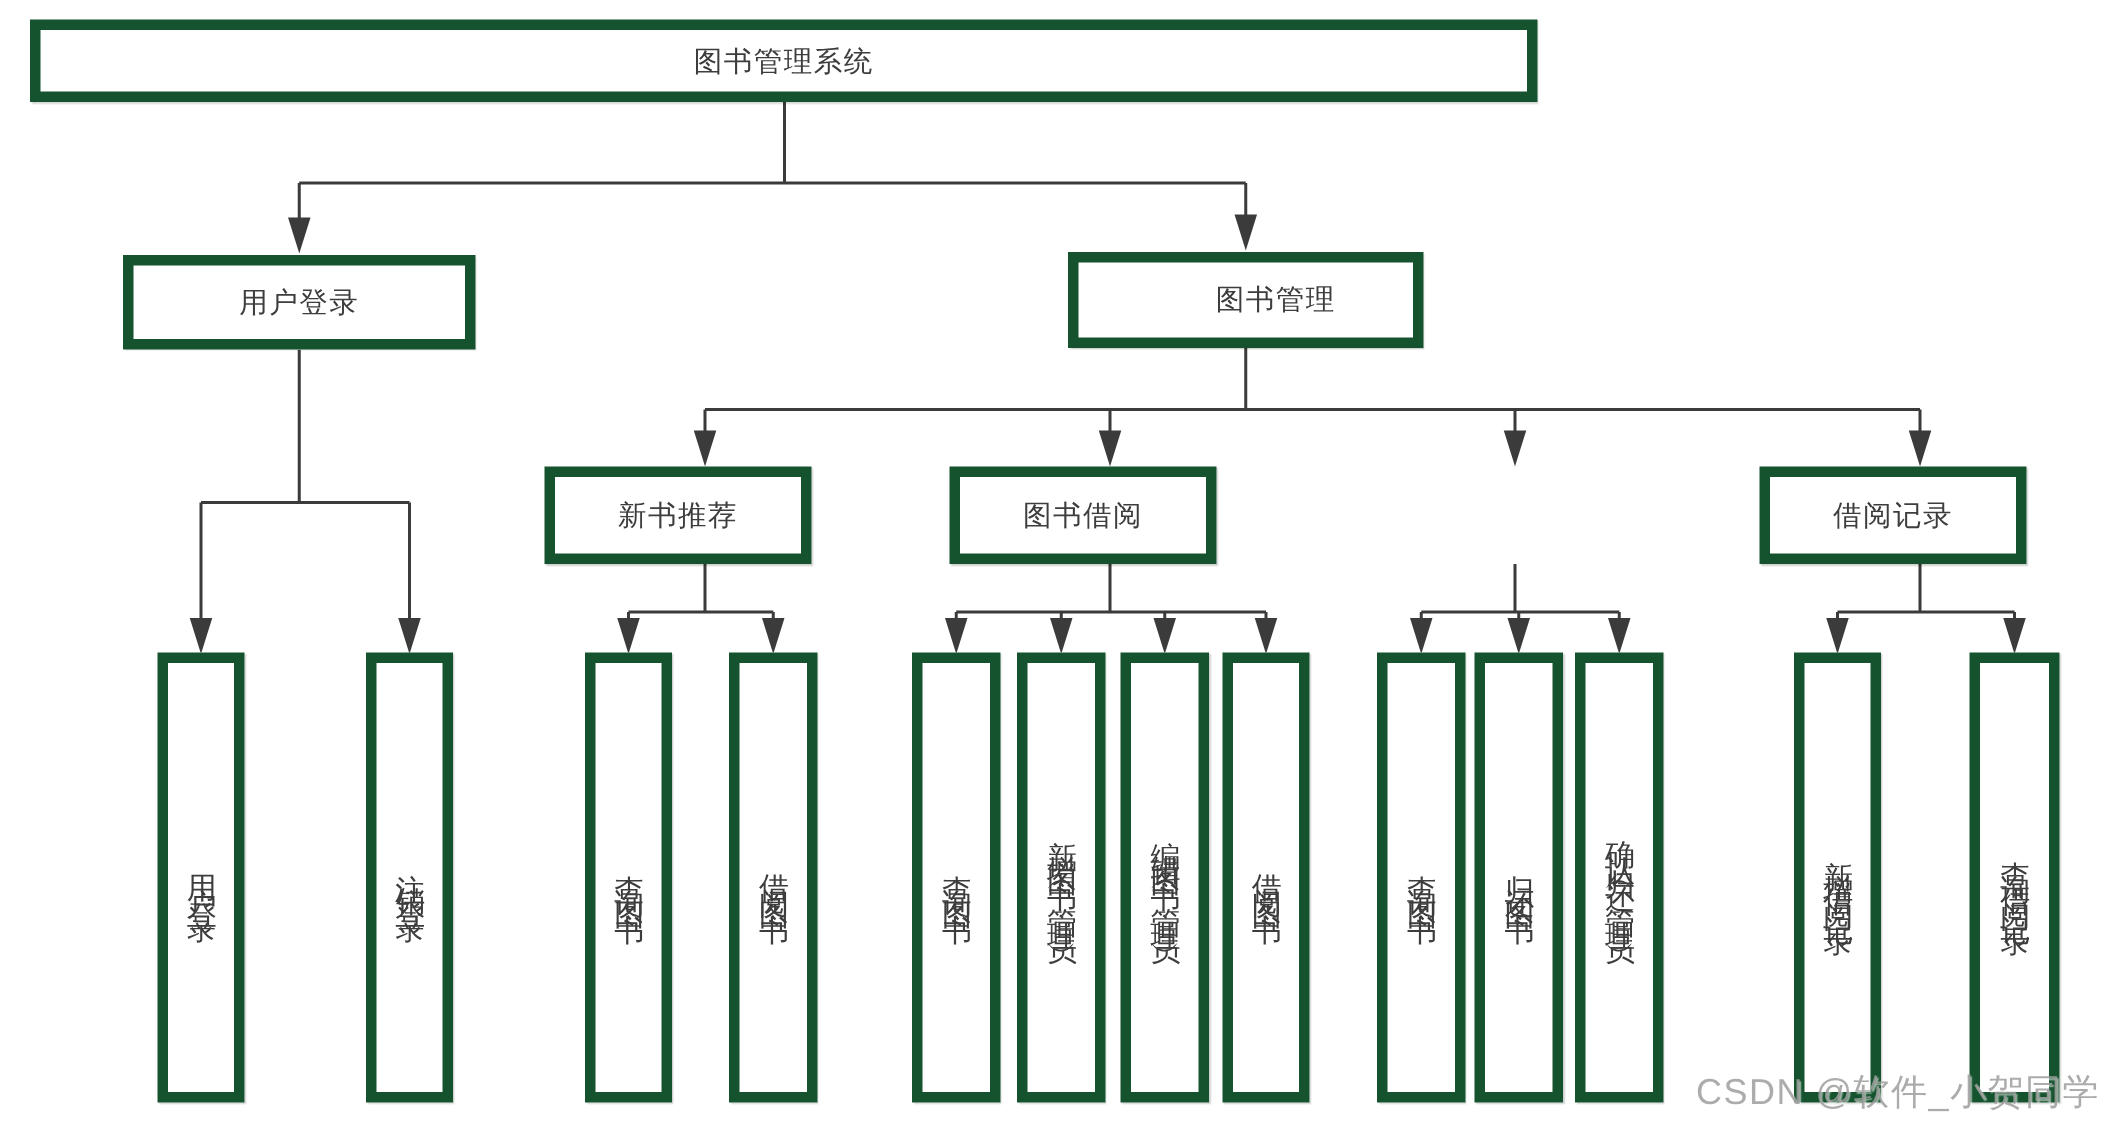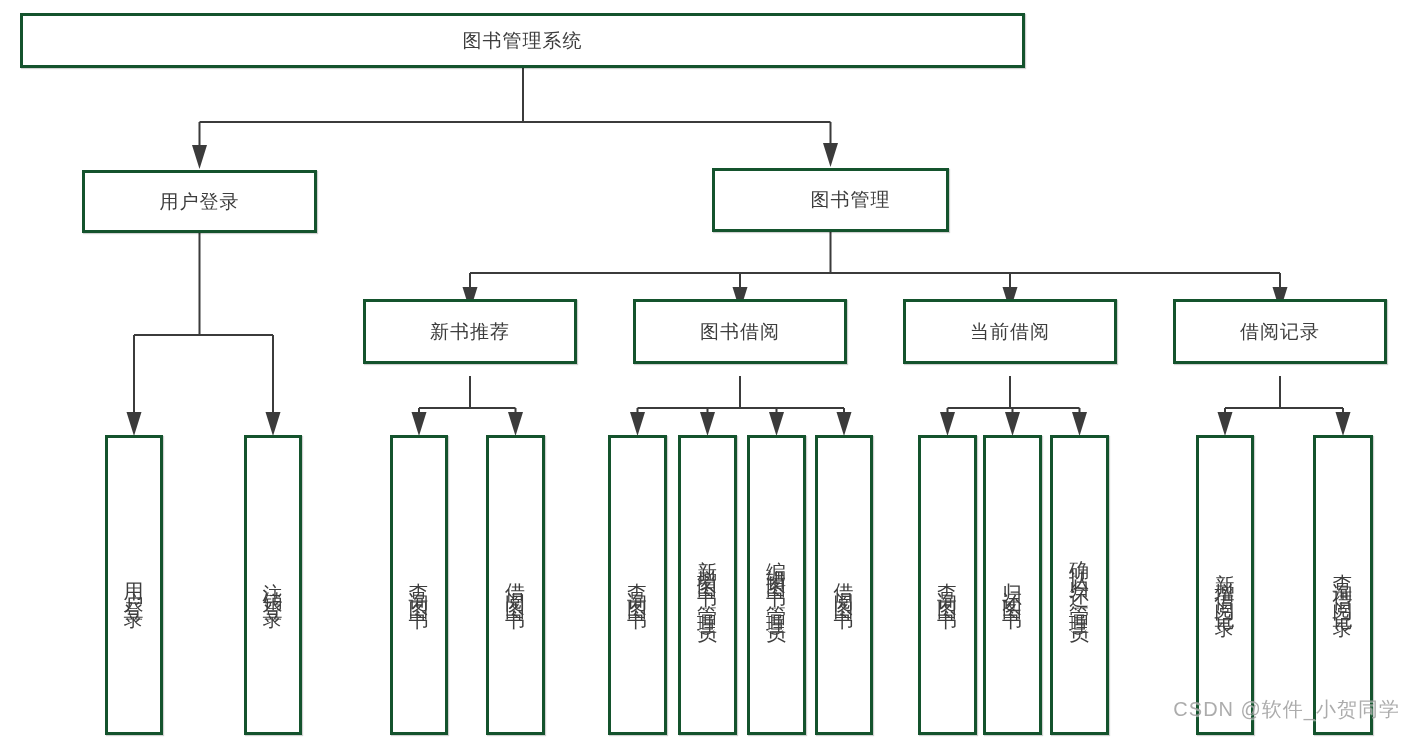--- a/index.html
+++ b/index.html
@@ -8,42 +8,42 @@
     width:1405px;height:747px;
     background:#ffffff;
     font-family:"Liberation Sans","DejaVu Sans",sans-serif;
     overflow:hidden;
   }
   svg.wires{position:absolute;left:0;top:0;z-index:1;}
   .box{
     position:absolute;
     box-sizing:border-box;
     background:#ffffff;
-    border:3px solid #14532d;
+    border:7px solid #14532d;
     display:flex;align-items:center;justify-content:center;
     color:#3d3d3d;
     z-index:2;
     box-shadow:1px 1px 1px rgba(0,0,0,0.18);
   }
   .hlabel{font-size:19px;letter-spacing:1px;white-space:nowrap;}
   .vlabel{
     writing-mode:vertical-rl;
     text-orientation:mixed;
     font-size:20px;
     letter-spacing:9px;
     line-height:1;
     white-space:nowrap;
   }
   
   #box-root{left:20px;top:13px;width:1005px;height:55px;}
   
   #box-user-login{left:82px;top:170px;width:235px;height:63px;}
   #box-book-mgmt{left:712px;top:168px;width:237px;height:64px;padding-left:40px;}
   
-  .l3{top:299px;width:214px;height:65px;}
+  .l3{top:311px;width:178px;height:65px;}
   #box-l3-0{left:363px;}
   #box-l3-1{left:633px;font-family:Liberation Mono, monospace;}
   #box-l3-2{left:903px;}
   #box-l3-3{left:1173px;}
   
   .leaf{top:435px;height:300px;width:59px;}
   #leaf-a1{left:105px;width:58px;}
   #leaf-a2{left:244px;width:58px;}
   #leaf-b1{left:390px;width:58px;}
   #leaf-b2{left:486px;}
@@ -51,22 +51,22 @@
   #leaf-c2{left:678px;}
   #leaf-c3{left:747px;}
   #leaf-c4{left:815px;width:58px;}
   #leaf-d1{left:918px;}
   #leaf-d2{left:983px;}
   #leaf-d3{left:1050px;}
   #leaf-e1{left:1196px;width:58px;}
   #leaf-e2{left:1313px;width:60px;}
   .watermark{
     position:absolute;
-    right:5px;top:696px;
-    font-size:20px;
+    right:5px;top:712px;
+    font-size:24px;
     color:rgba(158,158,158,0.85);
     z-index:3;
     letter-spacing:1px;
     text-shadow:1px 1px 1px rgba(255,255,255,0.6);
     text-align:right;
   }
 </style>
 </head>
 <body>
 
@@ -132,23 +132,20 @@
   <div class="box" id="box-book-mgmt">
     <span class="hlabel">图书管理</span>
   </div>
 
   <div class="box l3" id="box-l3-0">
     <span class="hlabel">新书推荐</span>
   </div>
   <div class="box l3" id="box-l3-1">
     <span class="hlabel">图书借阅</span>
   </div>
-  <div class="box l3" id="box-l3-2">
-    <span class="hlabel">当前借阅</span>
-  </div>
   <div class="box l3" id="box-l3-3">
     <span class="hlabel">借阅记录</span>
   </div>
 
   <div class="box leaf" id="leaf-a1">
     <span class="vlabel">用户登录</span>
   </div>
   <div class="box leaf" id="leaf-a2">
     <span class="vlabel">注销登录</span>
   </div>

